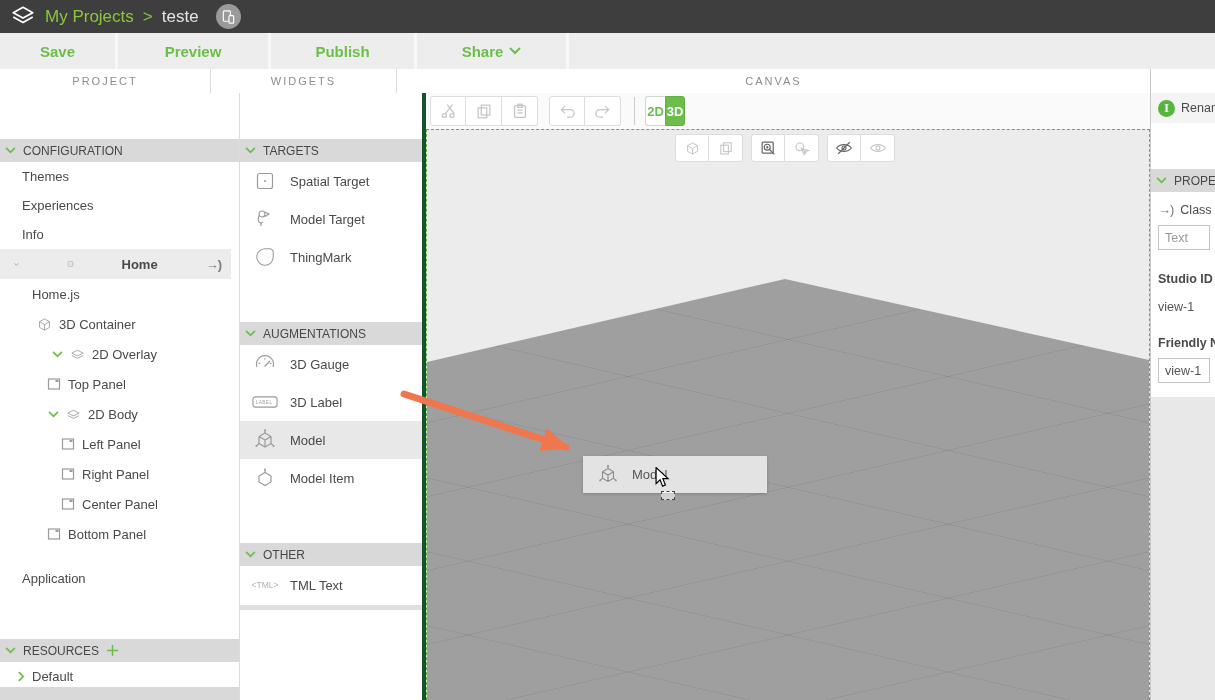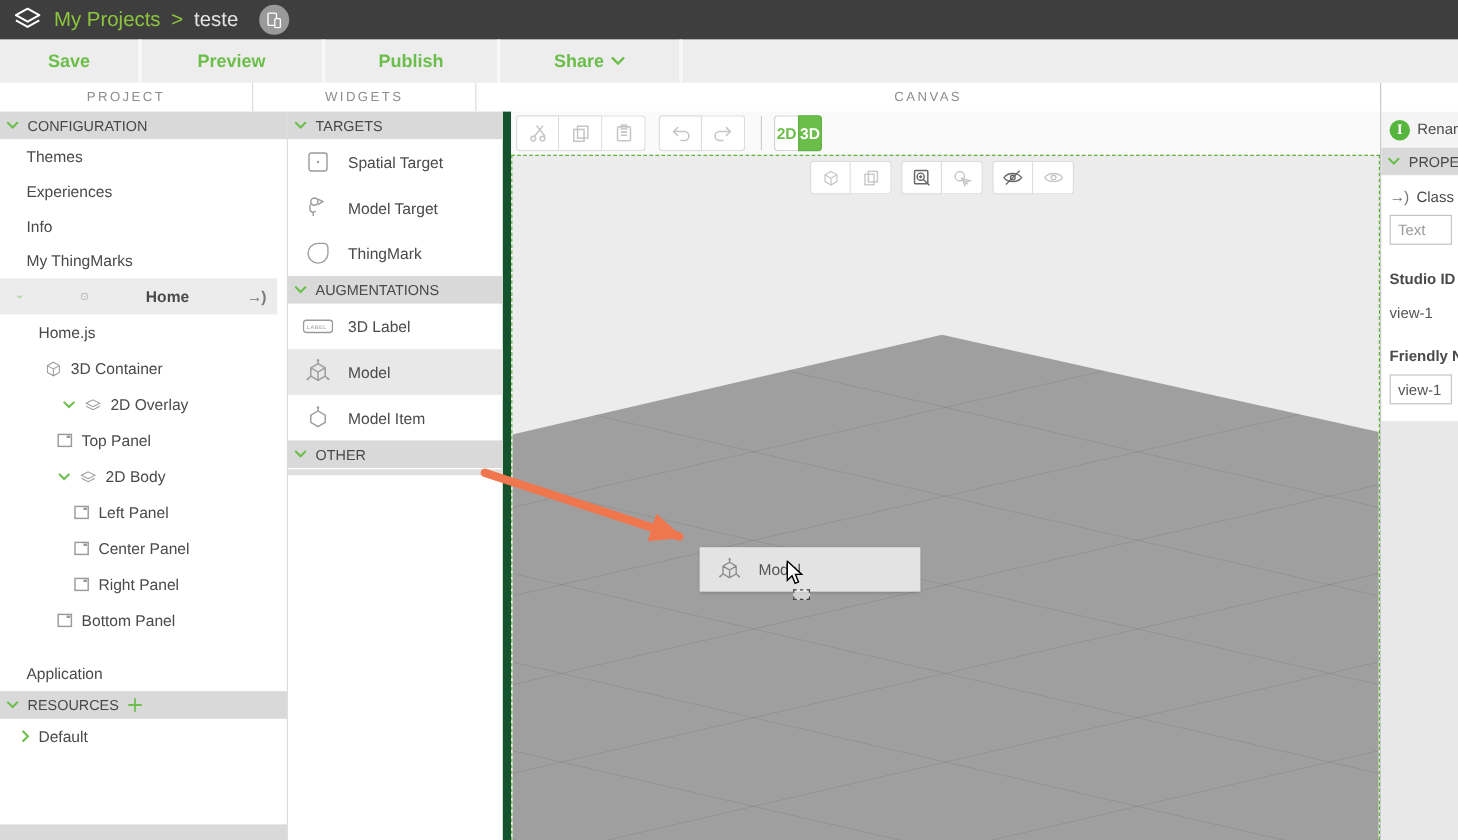--- a/index.html
+++ b/index.html
@@ -37,31 +37,31 @@
   .c2 { width:186px; border-right:1px solid #dcdcdc; }
   .c3 { flex:1; border-right:1px solid #c9c9c9; }
   .c4 { width:64px; }
 
   
   .main { display:flex; height:607px; }
 
   
   .project { width:240px; border-right:1px solid #dcdcdc; position:relative; font-size:13px; background:#fff; }
   .sec { height:23px; background:#d9d9d9; display:flex; align-items:center; gap:7px;
-    padding-left:5px; font-size:12px; color:#484848; cursor:pointer; }
+    padding-left:5px; font-size:12px; color:#484848; cursor:pointer;margin-top:46px; }
   .row { height:29px; display:flex; align-items:center; gap:8px; padding-left:22px; cursor:pointer; }
   .trow { height:30px; display:flex; align-items:center; gap:6px; cursor:pointer; }
   .sel { background:#ececec; margin-right:8px; font-weight:700;gap:48px; }
   .navglyph { margin-left:auto; margin-right:10px; color:#7a7a7a; font-size:13px; letter-spacing:-1px; }
   .spacer15 { height:15px; }
   .pstrip { position:absolute; bottom:0; left:0; right:0; height:13px; background:#d9d9d9; }
   .plus { cursor:pointer; }
 
   
-  .widgets { width:186px; border-right:7px solid #14532d; font-size:13px; background:#fff; }
+  .widgets { width:186px; border-right:4px solid #14532d; font-size:13px; background:#fff; }
   .wrow { height:38px; display:flex; align-items:center; gap:12px; padding-left:12px; cursor:grab; }
   .wrow .wic { width:26px; display:flex; justify-content:center; }
   .whl { background:#e8e8e8; }
   .wstrip { height:5px; background:#e0e0e0; margin-top:1px; }
 
   
   .canvas-col { flex:1; position:relative; background:#fafafa; border-right:1px solid #c9c9c9; }
   .ctoolbar { position:absolute; top:3px; left:4px; display:flex; align-items:center; height:30px; }
   .group { display:flex; margin-right:11px; }
   .cbtn { width:36px; height:30px; background:#fff; border:1px solid #ddd;
@@ -176,23 +176,20 @@
     </div>
     <div class="row">
         <span>Themes</span>
       </div>
     <div class="row">
         <span>Experiences</span>
       </div>
     <div class="row">
         <span>Info</span>
       </div>
-    <div class="row">
-        <span>My ThingMarks</span>
-      </div>
 
 
     <div class="trow sel" style="padding-left:14px">
       <svg width="11" height="7" viewBox="0 0 12 8" fill="none" stroke="#6cbe4b" stroke-width="2" stroke-linecap="round">
           <path d="M1.5 1.5 L6 6 L10.5 1.5"></path>
         </svg>
       <svg width="16" height="16" viewBox="0 0 16 16" class="ic">
           <rect x="2.5" y="2.5" width="11" height="11" rx="1.5"></rect>
           <circle cx="8" cy="8" r="1" fill="#9b9b9b" stroke="none"></circle>
         </svg>
@@ -240,28 +237,28 @@
           <rect x="2.5" y="3" width="11" height="10"></rect>
           <path d="M9.5 5 h3" stroke-width="2"></path>
         </svg>
       <span>Left Panel</span>
     </div>
     <div class="trow" style="padding-left:60px">
       <svg width="16" height="16" viewBox="0 0 16 16" class="ic">
           <rect x="2.5" y="3" width="11" height="10"></rect>
           <path d="M9.5 5 h3" stroke-width="2"></path>
         </svg>
-      <span>Center Panel</span>
+      <span>Right Panel</span>
     </div>
     <div class="trow" style="padding-left:60px">
       <svg width="16" height="16" viewBox="0 0 16 16" class="ic">
           <rect x="2.5" y="3" width="11" height="10"></rect>
           <path d="M9.5 5 h3" stroke-width="2"></path>
         </svg>
-      <span>Right Panel</span>
+      <span>Center Panel</span>
     </div>
     <div class="trow" style="padding-left:46px">
       <svg width="16" height="16" viewBox="0 0 16 16" class="ic">
           <rect x="2.5" y="3" width="11" height="10"></rect>
           <path d="M9.5 5 h3" stroke-width="2"></path>
         </svg>
       <span>Bottom Panel</span>
     </div>
 
     <div class="spacer15"></div>
@@ -320,20 +317,30 @@
           </svg>
         </span>
       <span>ThingMark</span>
     </div>
 
     <div class="sec">
       <svg width="11" height="7" viewBox="0 0 12 8" fill="none" stroke="#6cbe4b" stroke-width="2" stroke-linecap="round">
           <path d="M1.5 1.5 L6 6 L10.5 1.5"></path>
         </svg>
       <span>AUGMENTATIONS</span>
+    </div>
+    <div class="wrow">
+      <span class="wic">
+          <svg width="24" height="24" viewBox="0 0 24 24" class="ic">
+            <path d="M4 15 A 8.5 8.5 0 1 1 20 15"></path>
+            <path d="M11.5 14.5 L17 9"></path>
+            <path d="M5.5 11 l1.5.8 M12 6 v1.6 M18.5 11 l-1.5.8"></path>
+          </svg>
+        </span>
+      <span>3D Gauge</span>
     </div>
     <div class="wrow">
       <span class="wic">
           <svg width="26" height="16" viewBox="0 0 28 16" class="ic">
             <rect x="1" y="2.5" width="26" height="11" rx="2.5"></rect>
             <text x="4" y="10.5" font-size="5" letter-spacing="0.5" fill="#9b9b9b" stroke="none" font-family="Liberation Sans, sans-serif">LABEL</text>
           </svg>
         </span>
       <span>3D Label</span>
     </div>
@@ -358,20 +365,24 @@
           </svg>
         </span>
       <span>Model Item</span>
     </div>
 
     <div class="sec">
       <svg width="11" height="7" viewBox="0 0 12 8" fill="none" stroke="#6cbe4b" stroke-width="2" stroke-linecap="round">
           <path d="M1.5 1.5 L6 6 L10.5 1.5"></path>
         </svg>
       <span>OTHER</span>
+    </div>
+    <div class="wrow">
+      <span class="wic" style="font-size:8.5px;color:#b3b3b3;letter-spacing:0">&lt;TML&gt;</span>
+      <span>TML Text</span>
     </div>
     <div class="wstrip"></div>
   </div>
 
   <div class="canvas-col">
     <div class="ctoolbar">
       <div class="group">
         <div class="cbtn">
           <svg width="18" height="18" viewBox="0 0 20 20" class="ic-light">
               <path d="M15 3 L7 13 M9 3 L17 13"></path>

